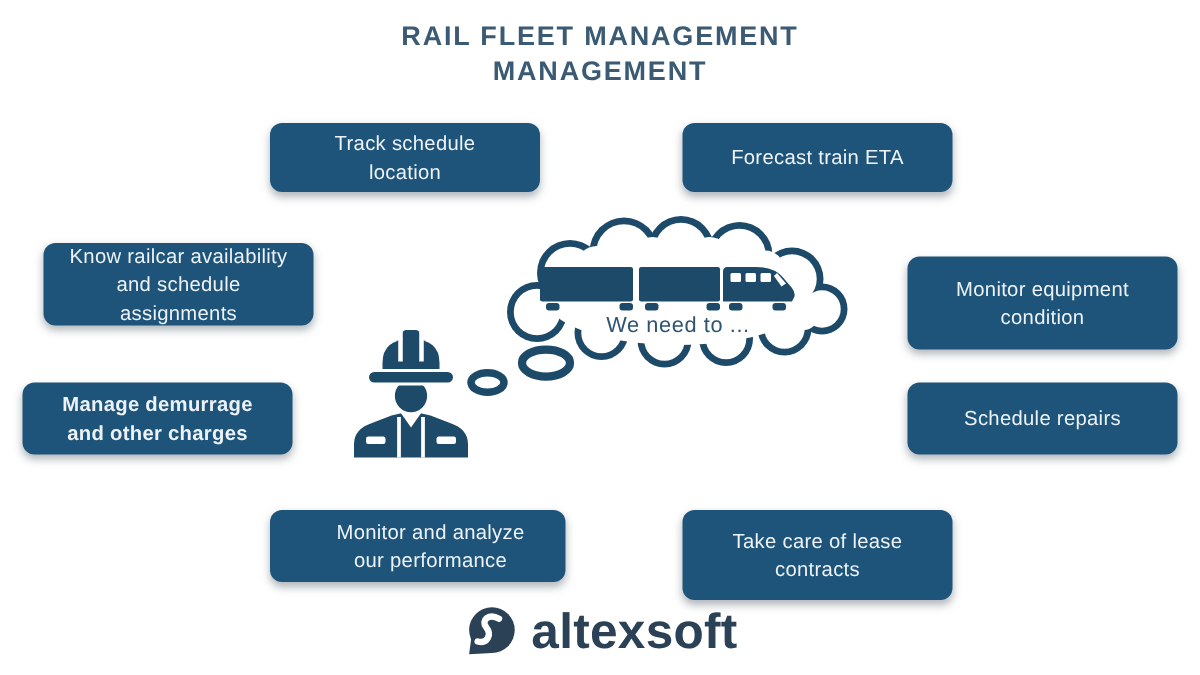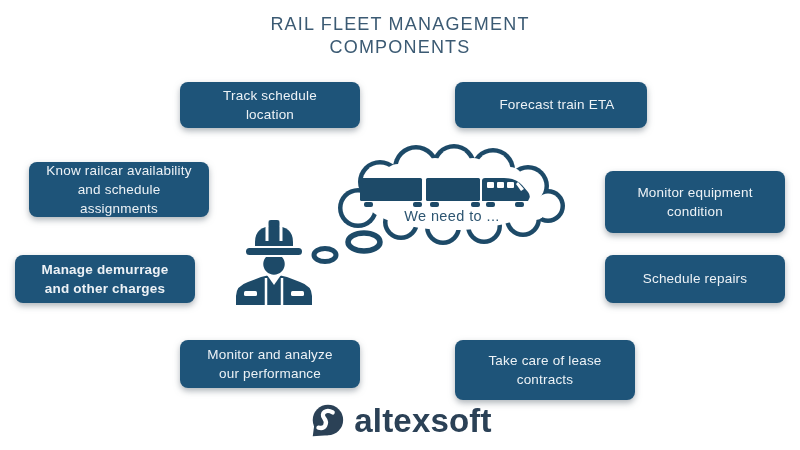--- a/index.html
+++ b/index.html
@@ -2,58 +2,58 @@
 <html><head>
 <meta charset="utf-8">
 <style>
   html,body{margin:0;padding:0;}
   body{
     width:800px;height:450px;position:relative;background:#ffffff;
     font-family:"Liberation Sans", sans-serif;overflow:hidden;
   }
   .title{
     position:absolute;top:13px;left:0;width:800px;text-align:center;
-    color:#3b5a73;font-size:18px;line-height:23px;letter-spacing:1.2px;font-weight:400;
+    color:#3b5a73;font-size:18px;line-height:23px;letter-spacing:1.2px;font-weight:700;
   }
   .box{
     position:absolute;width:180px;background:#1e5479;border-radius:8px;
     display:flex;align-items:center;justify-content:center;text-align:center;
     box-shadow:0 3px 6px rgba(110,120,130,.55);
   }
   .box-label{
     color:#edf2f6;font-size:13.5px;line-height:1.42;letter-spacing:.2px;
     white-space:pre-line;padding:2px 8px;
   }
   .pos-1{left:180px;top:82px;height:46px;}
-  .pos-2{left:455px;top:82px;height:46px;padding-left:12px;}
+  .pos-2{left:455px;top:82px;height:46px;}
   .pos-3{left:29px;top:162px;height:55px;}
   .pos-4{left:605px;top:171px;height:62px;}
   .pos-5{left:15px;top:255px;height:48px;font-weight:bold;}
   .pos-6{left:605px;top:255px;height:48px;}
-  .pos-7{left:180px;top:340px;height:48px;}
+  .pos-7{left:180px;top:340px;height:48px;padding-left:17px;}
   .pos-8{left:455px;top:340px;height:60px;}
   .center-art{position:absolute;left:230px;top:142px;width:350px;height:170px;}
   .thought-text{
     font-family:"Liberation Sans", sans-serif;font-size:14.5px;letter-spacing:.4px;
     fill:#2d5571;
   }
   .logo{
     position:absolute;left:0;top:400px;width:800px;height:42px;
     display:flex;align-items:center;justify-content:center;gap:8px;
   }
   .logo-text{
     color:#2b4156;font-size:33px;font-weight:bold;letter-spacing:.2px;
   }
 </style>
 </head>
 <body>
 
 <div class="title">
   <div>RAIL FLEET MANAGEMENT</div>
-  <div>COMPONENTS</div>
+  <div>MANAGEMENT</div>
 </div>
 
 <div class="box pos-1">
   <span class="box-label">Track schedule
 location</span>
 </div>
 <div class="box pos-2">
   <span class="box-label">Forecast train ETA</span>
 </div>
 <div class="box pos-3">

